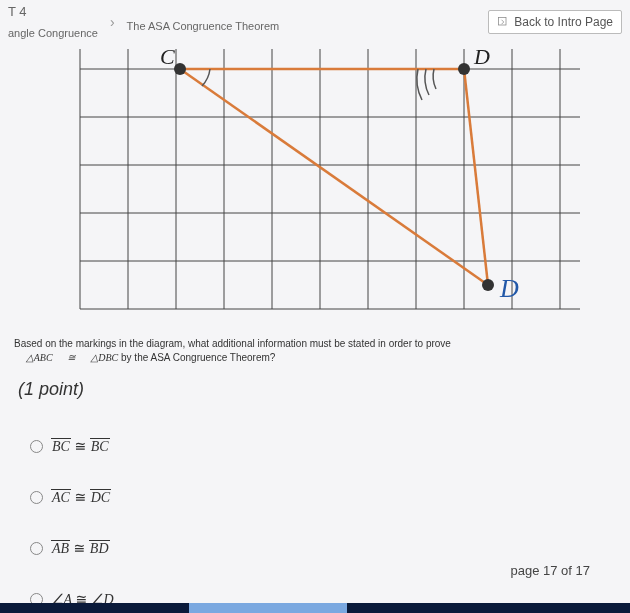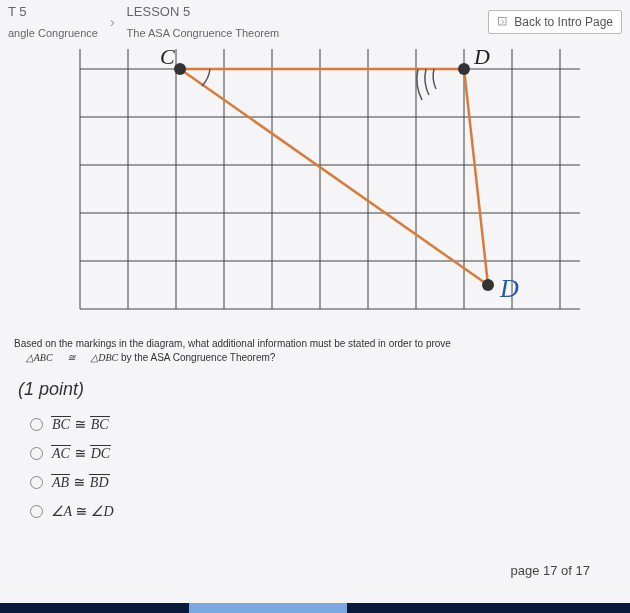--- a/index.html
+++ b/index.html
@@ -37,40 +37,39 @@
     .diagram {
       width: 520px;
       height: 270px;
       margin: 6px auto 0 60px;
       position: relative;
     }
     .question { padding: 18px 14px 8px 14px; font-size: 10px; line-height:1.4; }
     .question .math { font-family: 'Times New Roman', serif; font-style: italic; margin-left: 12px; }
     .points { padding: 6px 18px; font-style: italic; font-size: 18px; }
     .options { padding: 4px 30px; font-size: 14px; font-family:'Times New Roman', serif; }
-    .option { display:flex; align-items:center; gap:8px; padding:6px 0; }
+    .option { display:flex; align-items:center; gap:8px; padding:6px 0;margin-top:22px; }
     .radio {
       width:13px; height:13px; border:1px solid #888; border-radius:50%; flex-shrink:0;
     }
     .seg { border-top:1px solid #333; display:inline-block; font-style:italic; padding:0 1px;}
     .pager { position:absolute; right:40px; bottom:35px; font-size:13px; color:#444;margin-left:12px;}
     .taskbar { position:absolute; bottom:0; left:0; right:0; height:10px; background:#0a1a3a;}
     .taskbar::after{content:""; position:absolute; left:30%; top:0; bottom:0; width:25%; background:#7aa8e0;}
   </style>
 </head>
 <body>
 
 <div class="breadcrumb">
   <div class="breadcrumb-col">
-    <span>T 5</span>
+    <span>T 4</span>
     <span class="breadcrumb-sub">angle Congruence</span>
   </div>
   <span class="chev">›</span>
   <div class="breadcrumb-col">
-    <span>LESSON 5</span>
     <span class="breadcrumb-sub">The ASA Congruence Theorem</span>
   </div>
   <button class="back-btn">
     <svg viewBox="0 0 16 16">
         <rect x="2" y="2" width="10" height="10" fill="none" stroke="#888"></rect>
         <path d="M6 5 L9 8 L6 11" fill="none" stroke="#888"></path>
       </svg>
     <span>Back to Intro Page</span>
   </button>
 </div>

